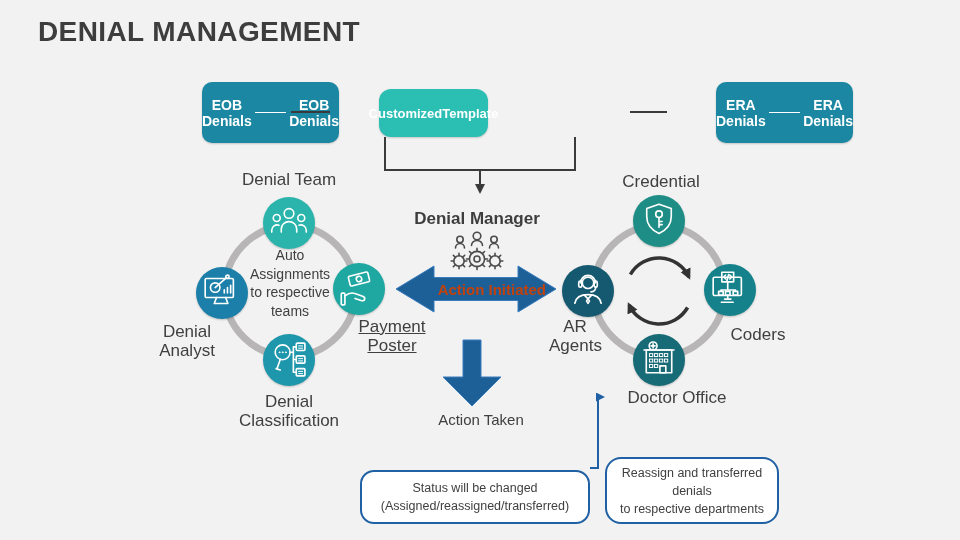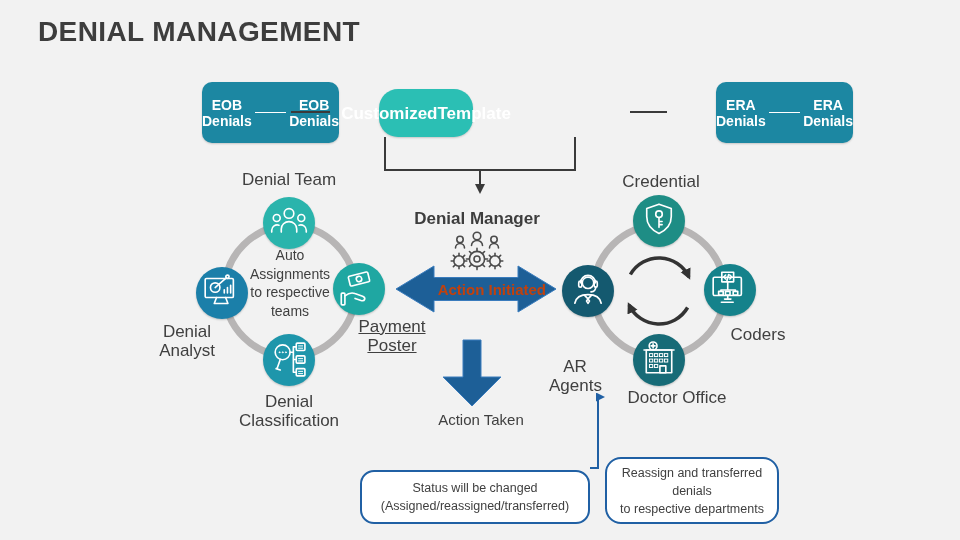--- a/index.html
+++ b/index.html
@@ -4,21 +4,21 @@
 <style>
   html,body{margin:0;padding:0;}
   .slide{position:relative;width:960px;height:540px;background:#f2f2f2;
          font-family:"Liberation Sans",sans-serif;overflow:hidden;}
   .abs{position:absolute;}
   .title{left:38px;top:16px;font-size:28px;font-weight:bold;color:#3d3d3d;letter-spacing:.4px;}
   .box{display:flex;flex-direction:row;align-items:center;justify-content:center;
        color:#fff;font-weight:bold;text-align:center;box-shadow:0 1px 2px rgba(0,0,0,.18);margin-left:48px;}
   .bigbox{width:137px;height:61px;border-radius:10px;font-size:14px;gap:3px;}
   .bigbox .divider{width:98px;height:1px;background:#fff;}
-  .smallbox{width:94px;height:48px;border-radius:19px;font-size:17px;line-height:17px;}
+  .smallbox{width:109px;height:48px;border-radius:12px;font-size:13px;line-height:17px;}
   .ring{width:138px;height:138px;border:7px solid #b7b5b5;border-radius:50%;box-sizing:border-box;}
   .node{width:52px;height:52px;border-radius:50%;display:flex;align-items:center;justify-content:center;
         box-shadow:0 1px 2px rgba(0,0,0,.2);z-index:2;}
   .node svg{width:40px;height:40px;}
   .lbl{font-size:17px;line-height:19px;color:#404040;text-align:center;z-index:3;}
   .manager-lbl{font-size:17px;font-weight:bold;color:#3d3d3d;text-align:center;}
   .arrow-lbl{font-size:15px;color:#404040;text-align:center;}
   .arrow-lbl-white{font-size:15px;font-weight:bold;color:#c2410c;text-align:right;z-index:3;}
   .center-text{width:112px;text-align:center;font-size:14px;line-height:18.5px;color:#404040;}
   .note{background:#ffffff;border:2px solid #2060a4;border-radius:14px;box-sizing:border-box;
@@ -236,21 +236,21 @@
       <path d="M13.8 13 a8.2 8.2 0 0 1 16.4 0"></path>
       <rect x="11.8" y="11.2" width="3.4" height="6.6" rx="1.7"></rect>
       <rect x="28.8" y="11.2" width="3.4" height="6.6" rx="1.7"></rect>
       <path d="M30.5 17.8 q0 4.4 -5.2 5.2"></path>
       <path d="M7.5 35.5 q1.8 -9.5 14.5 -9.5 q12.7 0 14.5 9.5"></path>
       <path d="M18 26.5 l4 4.2 4 -4.2"></path>
       <path d="M22 30.7 l-1.6 2.3 1.6 2.5 1.6 -2.5 z"></path>
     </g>
       </svg>
   </div>
-  <div class="abs lbl" style="left:549px;top:317px;width:52px;margin-top:40px;">AR Agents</div>
+  <div class="abs lbl" style="left:549px;top:317px;width:52px;">AR Agents</div>
 
   <div class="abs note" style="left:360px;top:443px;width:230px;height:54px;">
     <div>Status will be changed</div>
     <div>(Assigned/reassigned/transferred)</div>
   </div>
   <div class="abs note" style="left:605px;top:430px;width:174px;height:67px;border-radius:16px;">
     <div>Reassign and transferred denials</div>
     <div>to respective departments</div>
   </div>
 

